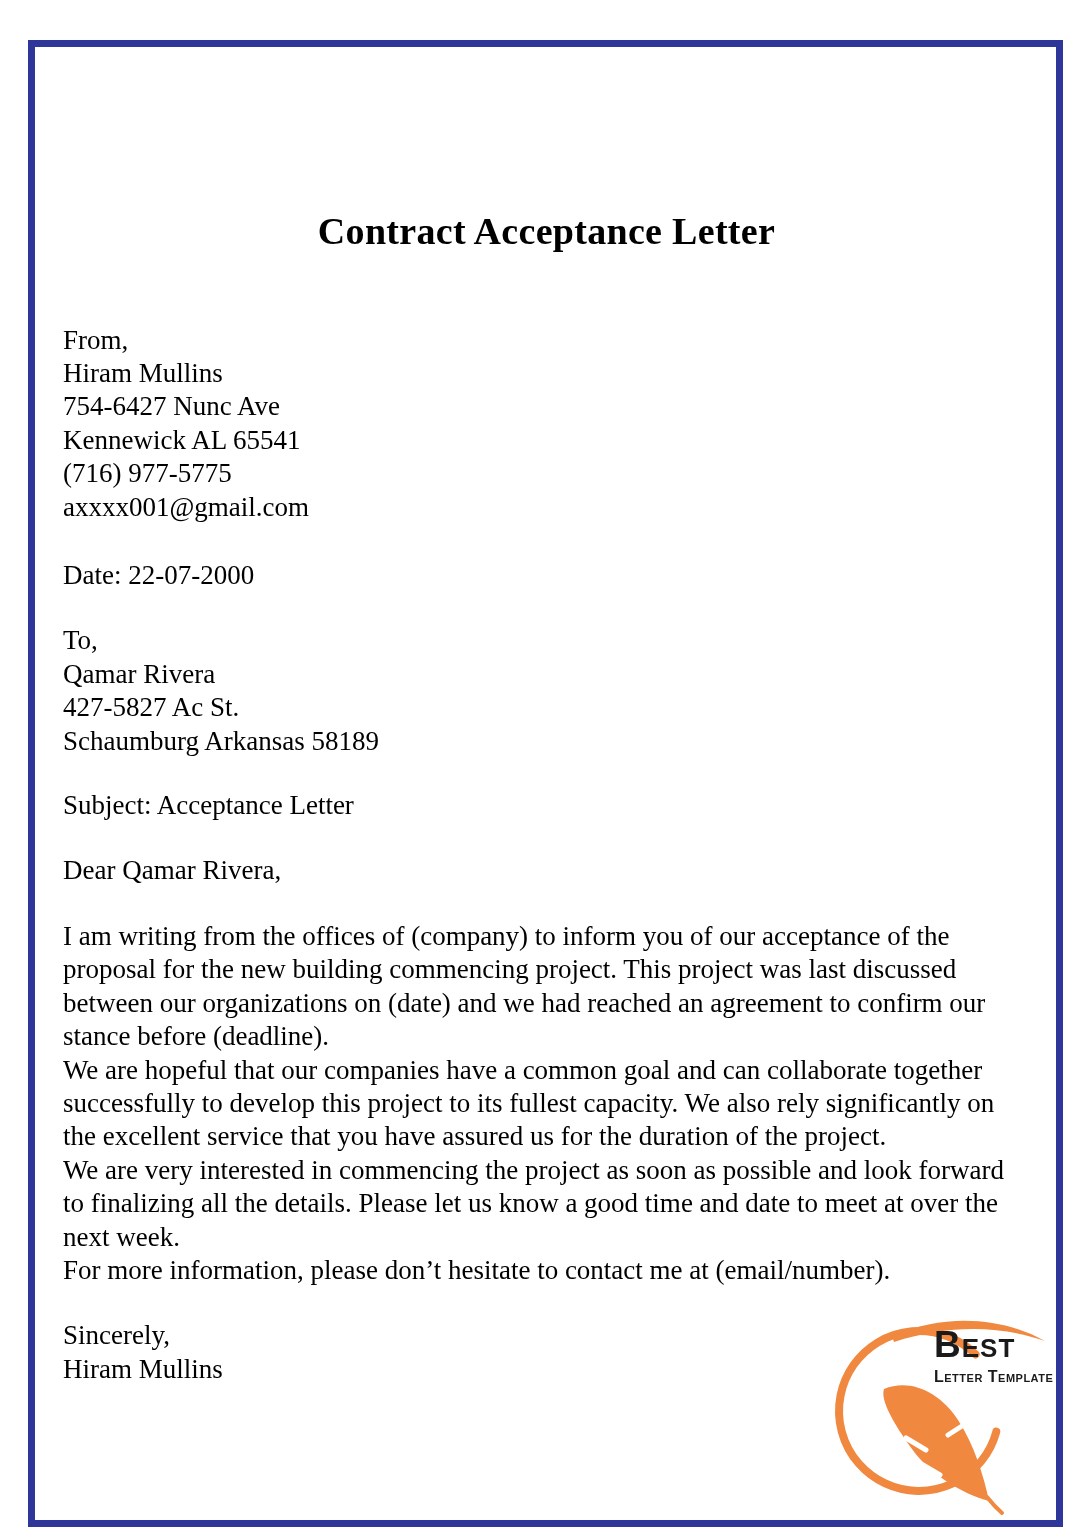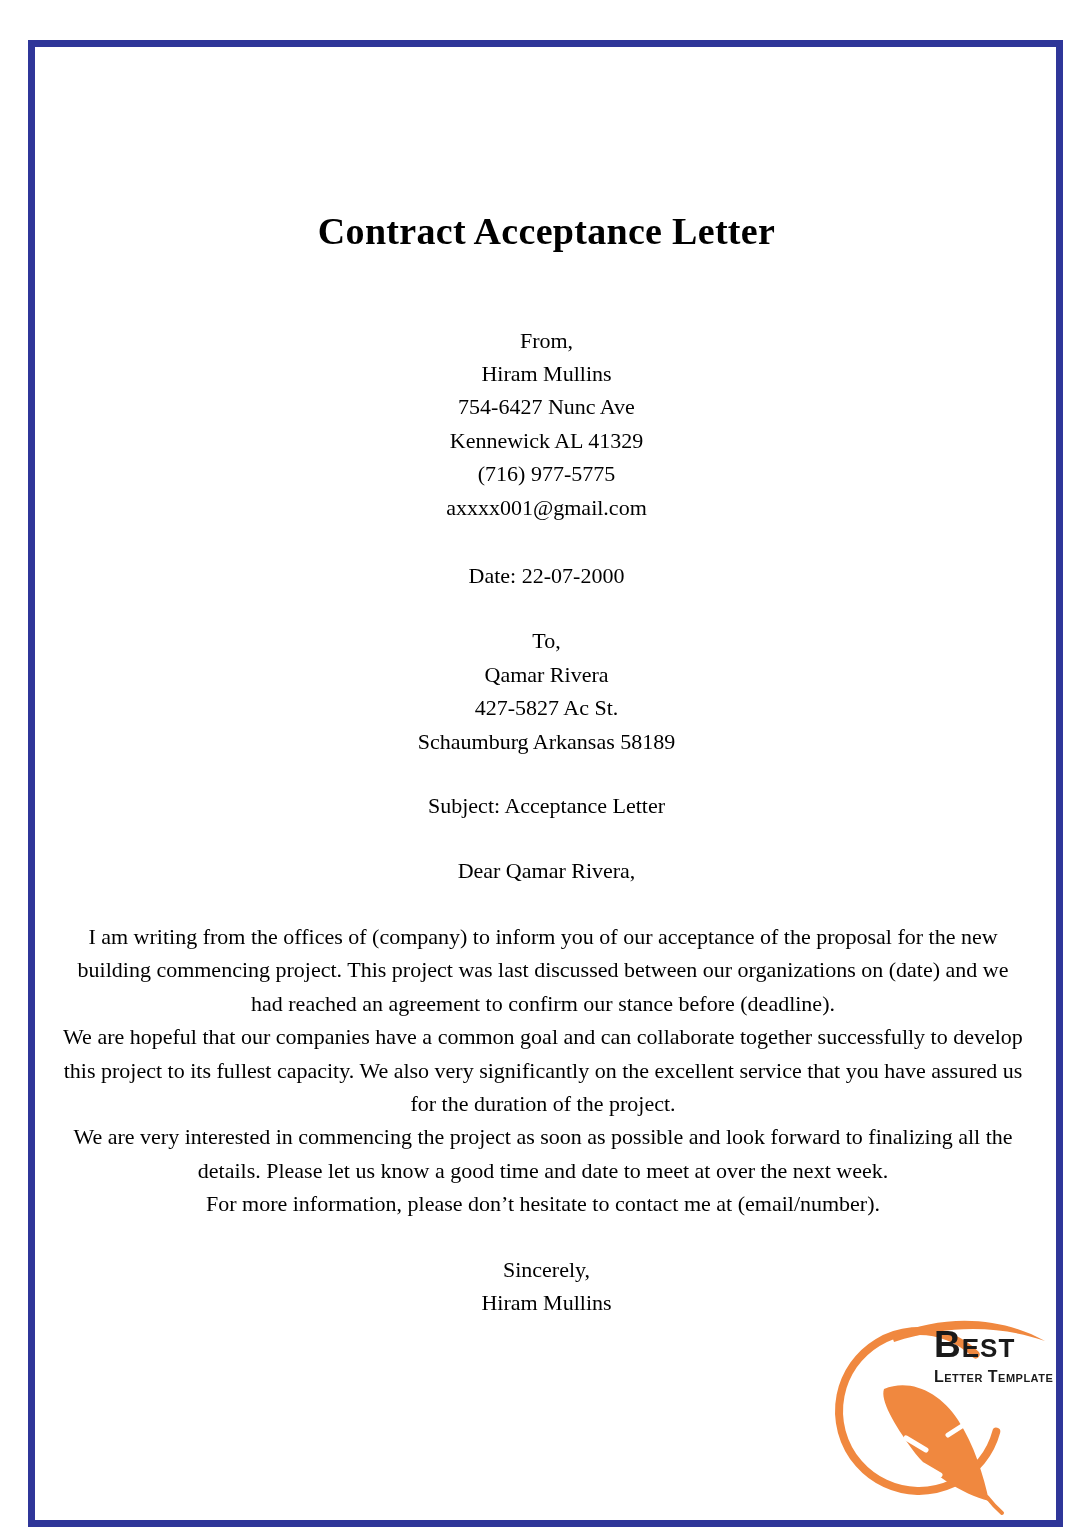--- a/index.html
+++ b/index.html
@@ -30,23 +30,22 @@
   }
   .title {
     margin: 162px 0 0 0;
     text-align: center;
     font-size: 38px;
     font-weight: bold;
     letter-spacing: 0.3px;
     line-height: 1.2;
   }
   .ln {
-    font-size: 22px;
+    font-size: 27px;
     line-height: 33.4px;
-    text-align: center;
   }
   .sender-block   { margin-top: 69px; }
   .date-line      { margin-top: 35px; }
   .recipient-block{ margin-top: 32px; }
   .subject-line   { margin-top: 31px; }
   .salutation     { margin-top: 32px; }
   .body-block     { margin-top: 32px; width: 960px; }
   .body-block p   { margin: 0; }
   .closing-line   { margin-top: 28px; }
   .signoff-block  { margin-top: 32px; }
@@ -90,41 +89,41 @@
 <body>
 
 <div class="page">
 
   <h1 class="title">Contract Acceptance Letter</h1>
 
   <div class="sender-block">
     <div class="ln">From,</div>
     <div class="ln">Hiram Mullins</div>
     <div class="ln">754-6427 Nunc Ave</div>
-    <div class="ln">Kennewick AL 41329</div>
+    <div class="ln">Kennewick AL 65541</div>
     <div class="ln">(716) 977-5775</div>
     <div class="ln">axxxx001@gmail.com</div>
   </div>
 
   <div class="ln date-line">Date: 22-07-2000</div>
 
   <div class="recipient-block">
     <div class="ln">To,</div>
     <div class="ln">Qamar Rivera</div>
     <div class="ln">427-5827 Ac St.</div>
     <div class="ln">Schaumburg Arkansas 58189</div>
   </div>
 
   <div class="ln subject-line">Subject: Acceptance Letter</div>
 
   <div class="ln salutation">Dear Qamar Rivera,</div>
 
   <div class="ln body-block">
     <p>I am writing from the offices of (company) to inform you of our acceptance of the proposal for the new building commencing project. This project was last discussed between our organizations on (date) and we had reached an agreement to confirm our stance before (deadline).</p>
-    <p>We are hopeful that our companies have a common goal and can collaborate together successfully to develop this project to its fullest capacity. We also very significantly on the excellent service that you have assured us for the duration of the project.</p>
+    <p>We are hopeful that our companies have a common goal and can collaborate together successfully to develop this project to its fullest capacity. We also rely significantly on the excellent service that you have assured us for the duration of the project.</p>
     <p>We are very interested in commencing the project as soon as possible and look forward to finalizing all the details. Please let us know a good time and date to meet at over the next week.</p>
     <p>For more information, please don’t hesitate to contact me at (email/number).</p>
   </div>
 
 
   <div class="signoff-block">
     <div class="ln">Sincerely,</div>
     <div class="ln">Hiram Mullins</div>
   </div>
 

